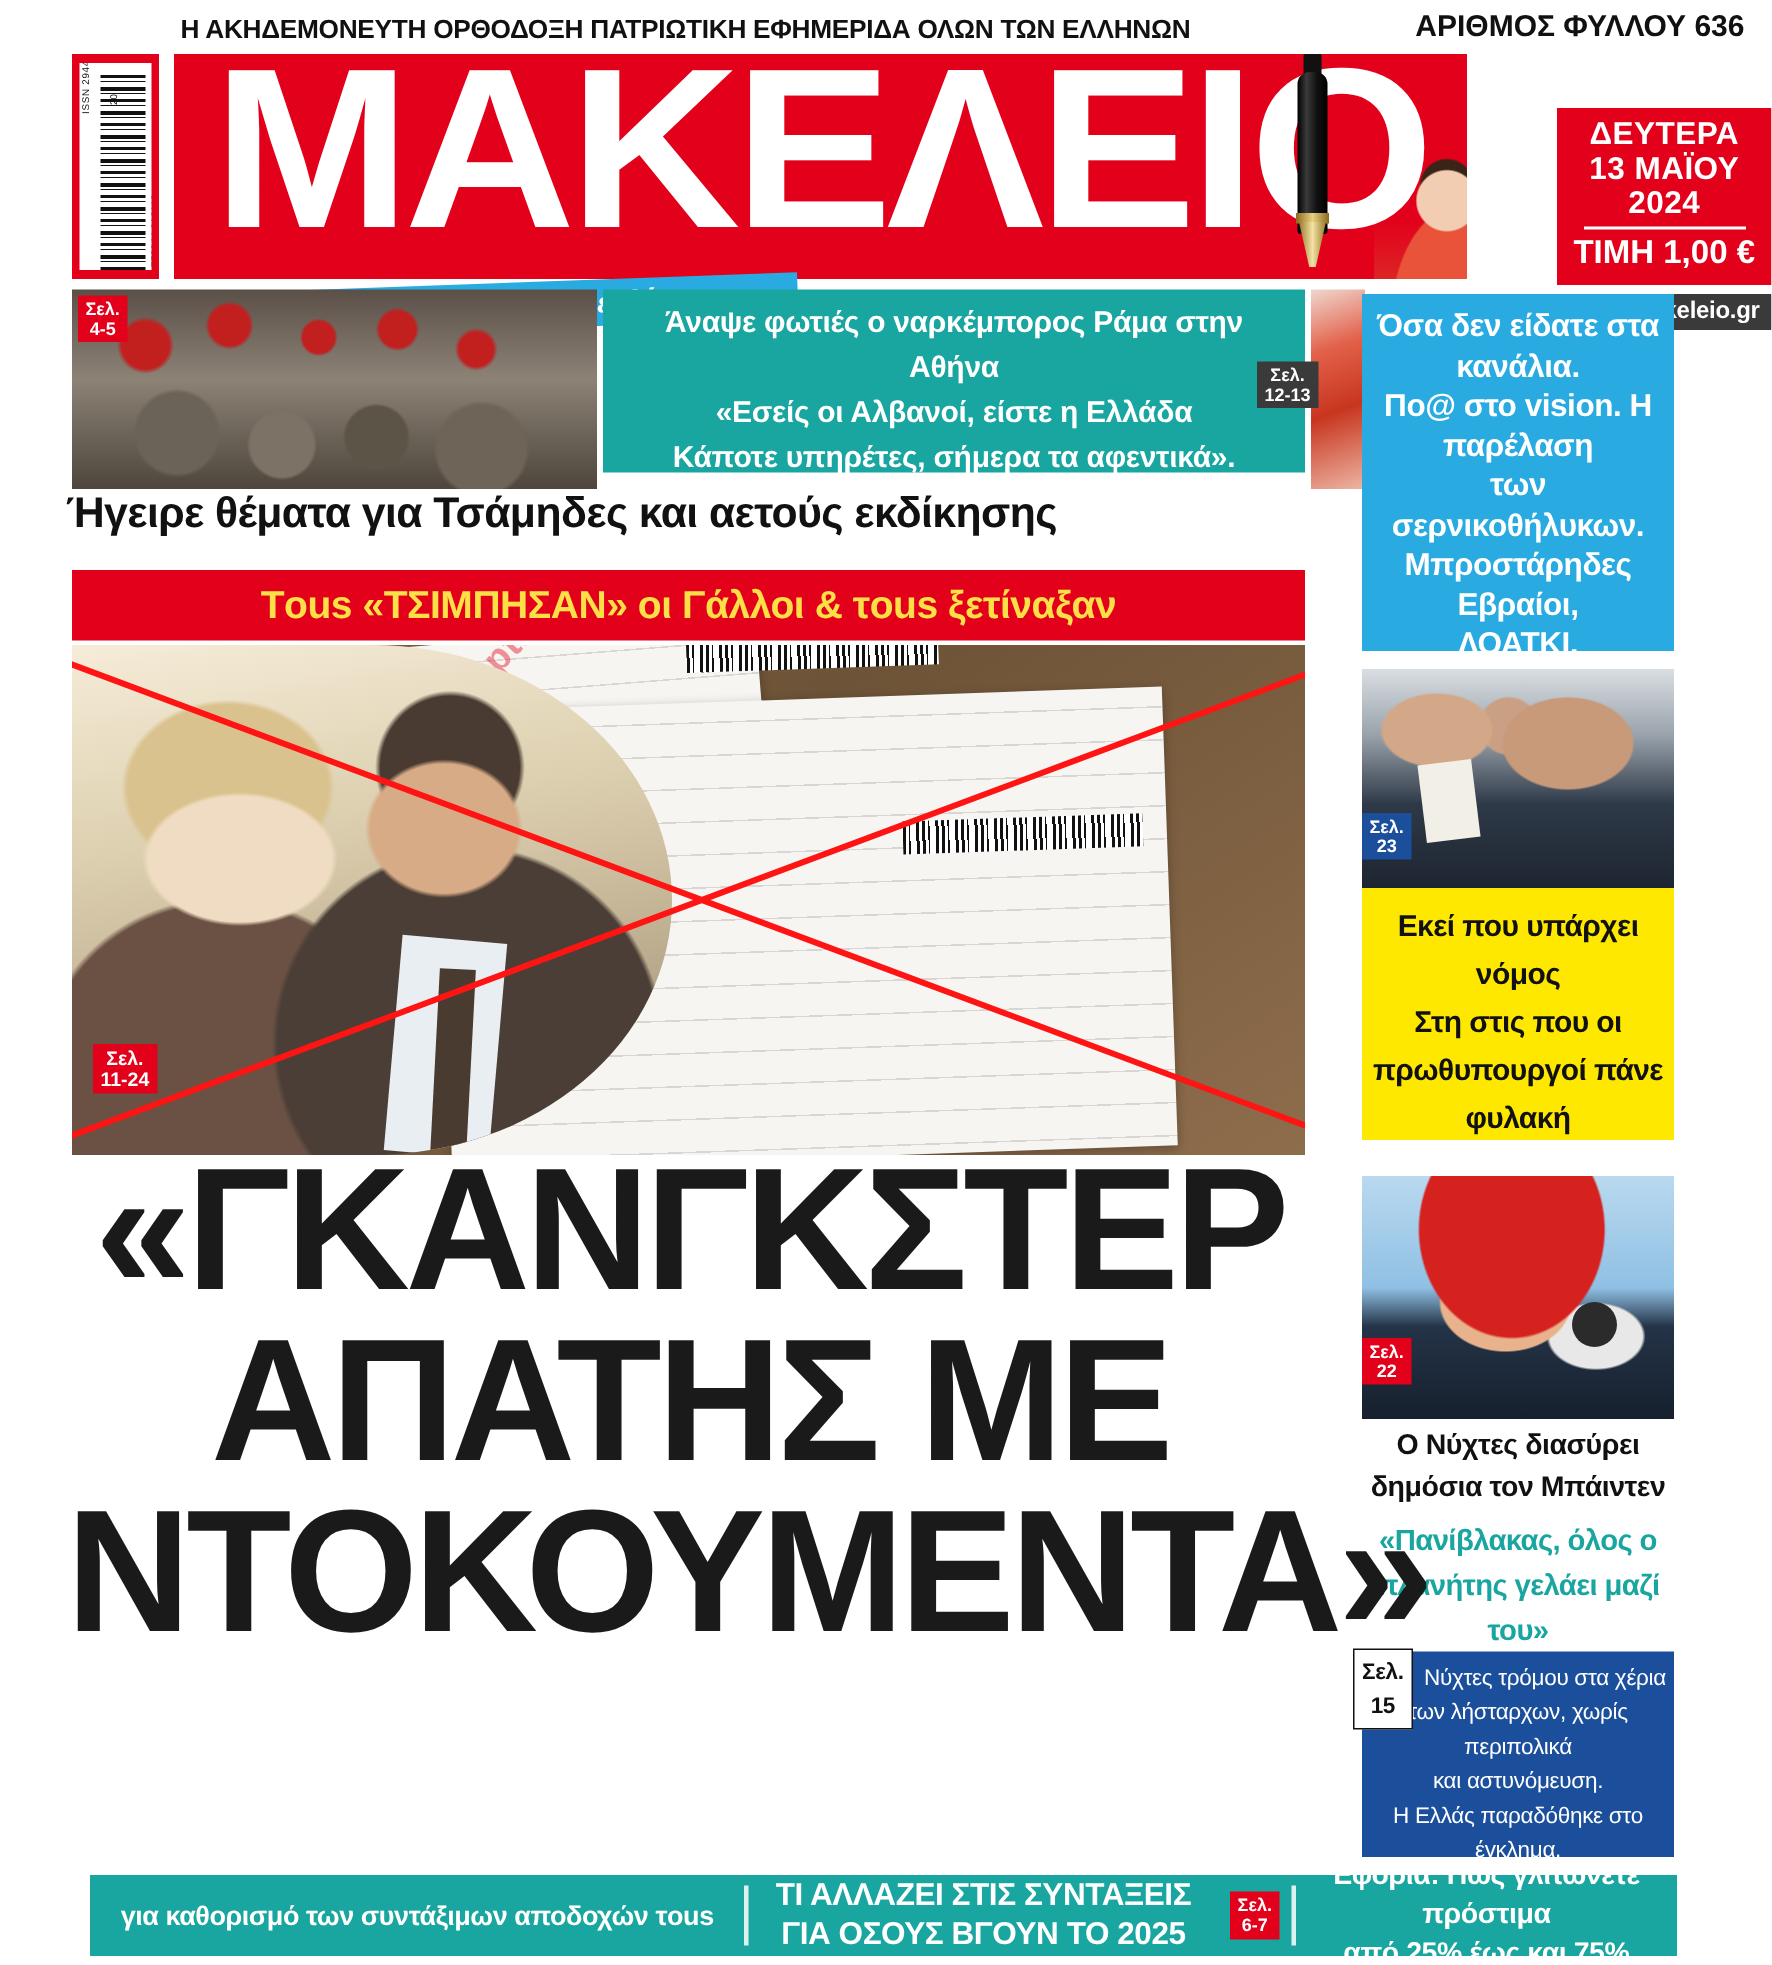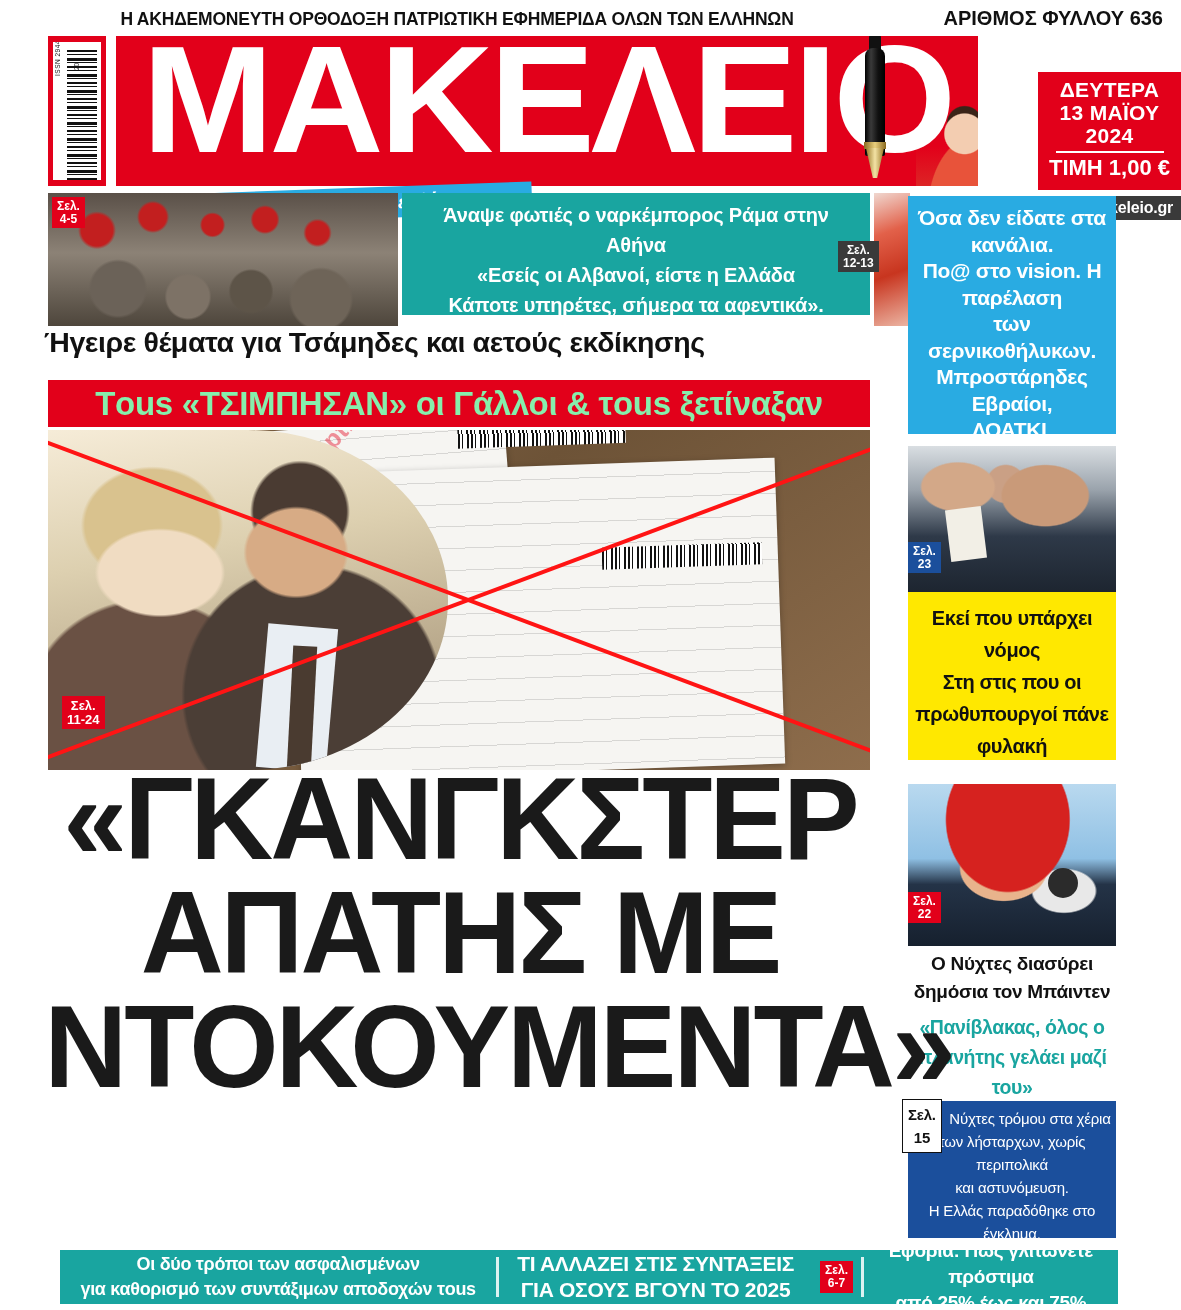--- a/index.html
+++ b/index.html
@@ -222,23 +222,23 @@
   .sb-darkblue {
     position:absolute; left:908px; top:1101px; width:208px; height:137px;
     background:#1b4f9c; color:#fff; text-align:center; padding-top:6px;
   }
   .sb-darkblue div { font-size:15px; line-height:23px; letter-spacing:-0.2px; }
   .sb-darkblue div.bold { font-weight:bold; font-size:17px; }
 
   
   .red-banner {
     position:absolute; left:48px; top:380px; width:822px; height:47px;
-    background:#e2001a; color:#86efac;
+    background:#e2001a; color:#fde047;
     display:flex; align-items:center; justify-content:center;
-    font-weight:bold; font-size:33px; letter-spacing:-0.3px; white-space:nowrap;
+    font-weight:bold; font-size:26px; letter-spacing:-0.3px; white-space:nowrap;
   }
   .main-photo {
     position:absolute; left:48px; top:430px; width:822px; height:340px;
     overflow:hidden; background:#6b5a49;
   }
   .doc-bg {
     position:absolute; left:0; top:0; width:822px; height:340px;
     background:
       linear-gradient(148deg,#8a6a4a 0%, #6d5337 40%, #8e6d4c 100%);
   }
@@ -483,21 +483,20 @@
 
   <div class="headline">
     <div class="hl">«ΓΚΑΝΓΚΣΤΕΡ</div>
     <div class="hl">ΑΠΑΤΗΣ ΜΕ</div>
     <div class="hl">ΝΤΟΚΟΥΜΕΝΤΑ»</div>
   </div>
 
 
   <div class="bottom-bar">
     <div class="bb-cell bb-1">
-      <div>Οι δύο τρόποι των ασφαλισμένων</div>
       <div>για καθορισμό των συντάξιμων αποδοχών τous</div>
     </div>
     <div class="bb-div"></div>
     <div class="bb-cell bb-2">
       <div>ΤΙ ΑΛΛΑΖΕΙ ΣΤΙΣ ΣΥΝΤΑΞΕΙΣ</div>
       <div>ΓΙΑ ΟΣΟΥΣ ΒΓΟΥΝ ΤΟ 2025</div>
     </div>
     <div class="pg-badge" style="position:relative; margin:0 8px; font-size:12px;">
       <div>Σελ.</div>
       <div>6-7</div>

